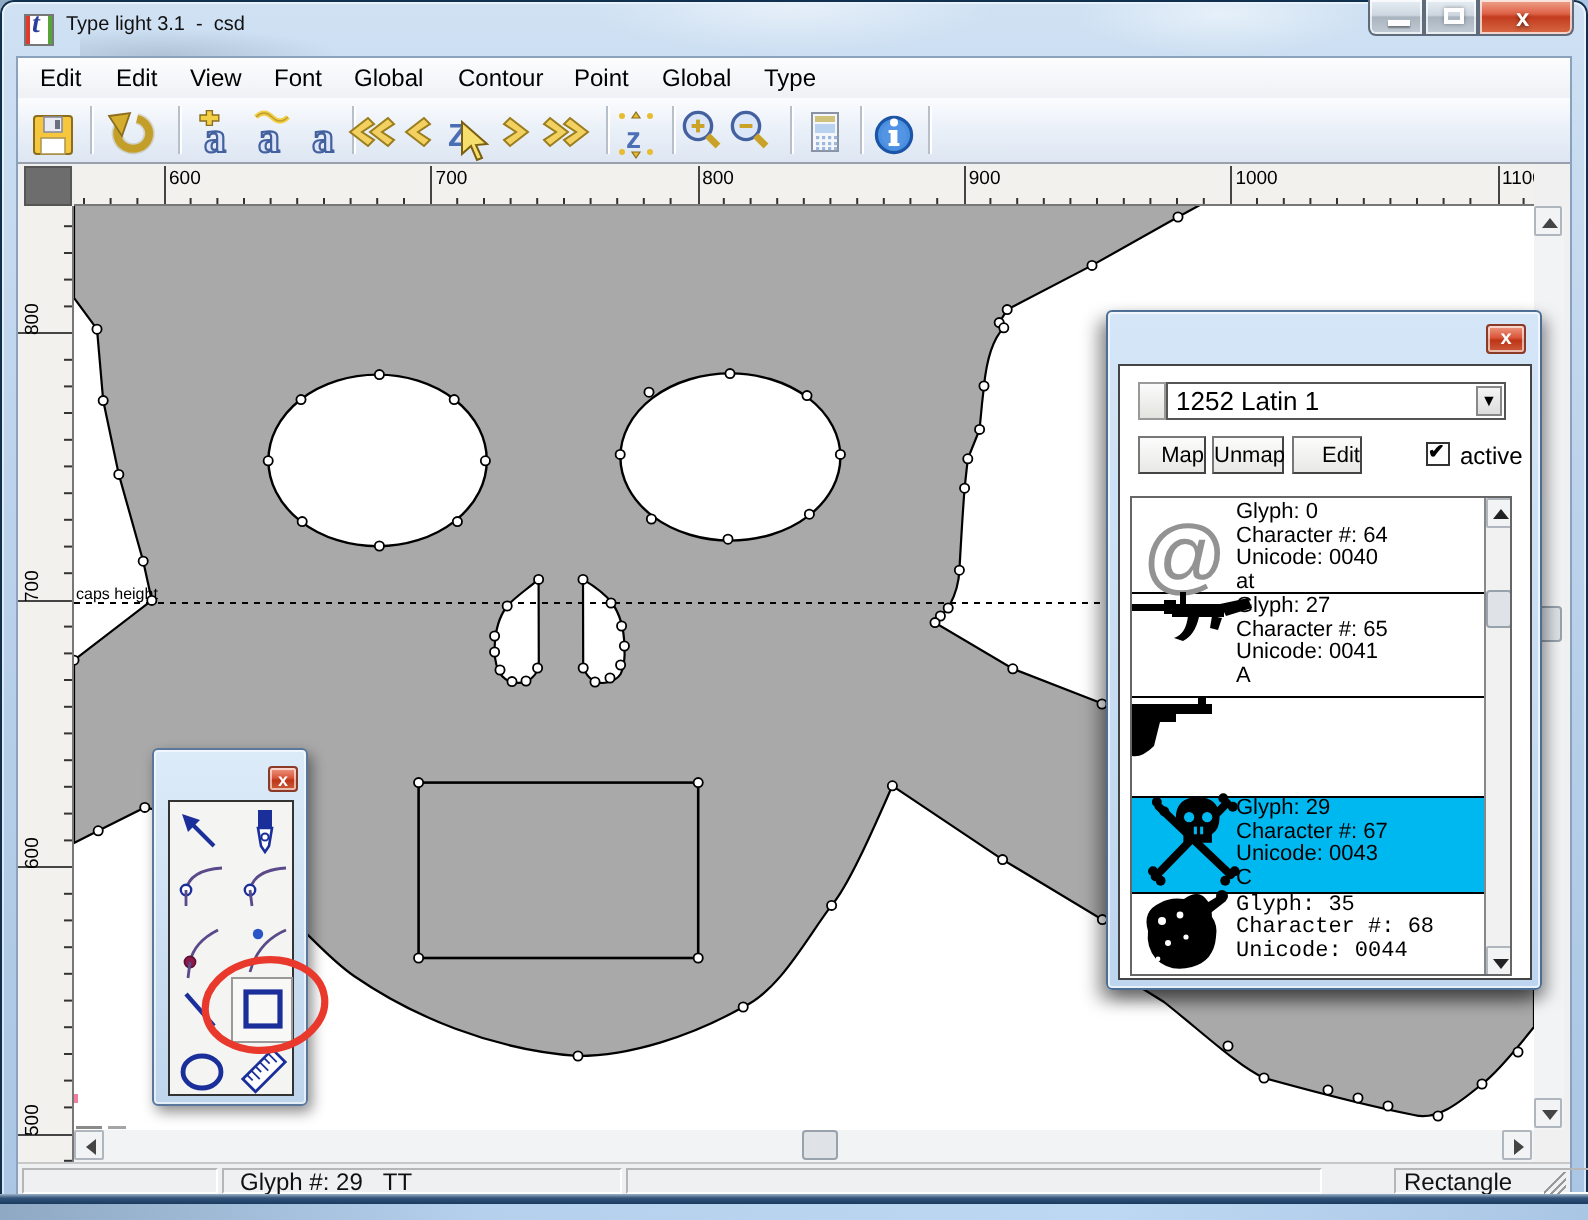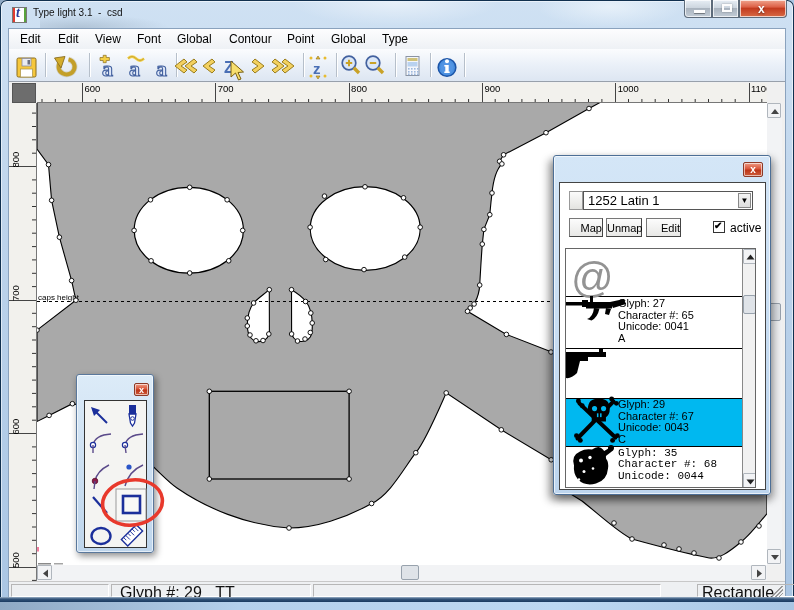--- a/index.html
+++ b/index.html
@@ -33,21 +33,21 @@
 #hruler{position:absolute;left:28px;top:54px;width:730px;height:20px;background:#f2f1ed;border-bottom:1px solid #777;overflow:hidden}
 #vruler{position:absolute;left:0;top:74px;width:28px;height:478px;background:#f2f1ed;border-right:1px solid #777;overflow:hidden}
 #cv{position:absolute;left:28px;top:74px;width:730px;height:462px;background:#fff}
 
 #vsb{position:absolute;left:758px;top:74px;width:15px;height:462px;background:#f2f3f5}
 #hsb{position:absolute;left:28px;top:536px;width:730px;height:16px;background:#f2f3f5}
 #vgap{position:absolute;left:773px;top:54px;width:3px;height:498px;background:#f0f0f0}
 .sbtn{position:absolute;background:#f2f3f5;border:1px solid #b0b6bd;border-radius:1px;color:#444;text-align:center;overflow:hidden}
 .sthumb{position:absolute;background:#dfe3e8;border:1px solid #98a2ad;border-radius:2px}
 
-#sbar{position:absolute;left:0;top:552px;width:776px;height:17px;background:#eef0f2;border-top:1px solid #c8c8c8;font-size:16px;color:#111}
+#sbar{position:absolute;left:0;top:552px;width:776px;height:17px;background:#eef0f2;border-top:1px solid #c8c8c8;font-size:12px;color:#111}
 .spanel{position:absolute;top:2px;height:13px;border:1px solid #b6b6b6;border-right-color:#fff;border-bottom-color:#fff}
 #grip{position:absolute;left:763px;top:4px;width:11px;height:11px;background:
  linear-gradient(135deg,transparent 45%,#999 45%,#999 52%,transparent 52%),
  linear-gradient(135deg,transparent 62%,#999 62%,#999 69%,transparent 69%),
  linear-gradient(135deg,transparent 79%,#999 79%,#999 86%,transparent 86%)}
 #botedge{position:absolute;left:0;top:597px;width:794px;height:5px;background:linear-gradient(180deg,#9db3c8,#33547a 40%,#1a3a60)}
 
 #pal{position:absolute;left:76px;top:374px;width:78px;height:179px;background:linear-gradient(180deg,#dcebf8,#bed5ec);border:1px solid #5a789c;border-radius:3px;box-shadow:2px 3px 7px rgba(0,0,0,.45),0 0 0 1px rgba(255,255,255,.6) inset}
 #palx{position:absolute;left:57px;top:8px;width:15px;height:13px;background:linear-gradient(180deg,#ee9c85,#d9553a 45%,#bd3517 55%,#cd5d3c);border:1px solid #8c3a28;border-radius:2px;color:#fff;font:bold 9px "Liberation Sans",sans-serif;text-align:center;line-height:12px;box-shadow:0 0 0 1px rgba(255,255,255,.6) inset}
 #palin{position:absolute;left:7px;top:25px;width:63px;height:148px;background:#f4f4f2;border:1px solid #333}
@@ -450,20 +450,23 @@
       <div id="combo">1252 Latin 1</div>
       <div id="combo-b">▼</div>
       <div class="gbtn" style="left:15px;width:34px">Map</div>
       <div class="gbtn" style="left:52px;width:36px">Unmap</div>
       <div class="gbtn" style="left:92px;width:35px">Edit</div>
       <div id="cb">
         <i>✔</i>
       </div>
       <div id="cblab">active</div>
       <div id="glist">
+        <div class="grow" style="top:1px;height:45px;">
+          <div class="tx">Glyph: 0<br>Character #: 64<br>Unicode: 0040<br>at</div>
+        </div>
         <div class="grow" style="top:48px;height:50px;">
           <div class="tx">Glyph: 27<br>Character #: 65<br>Unicode: 0041<br>A</div>
         </div>
         <div class="grow" style="top:149px;height:47.5px;background:#00b8f0;">
           <div class="tx">Glyph: 29<br>Character #: 67<br>Unicode: 0043<br>C</div>
         </div>
         <div class="grow" style="top:197.5px;height:42px;font-family:Liberation Mono, monospace;">
           <div class="tx">Glyph: 35<br>Character #: 68<br>Unicode: 0044<br></div>
         </div>
         <div class="gsep" style="top:46.5px"></div>

